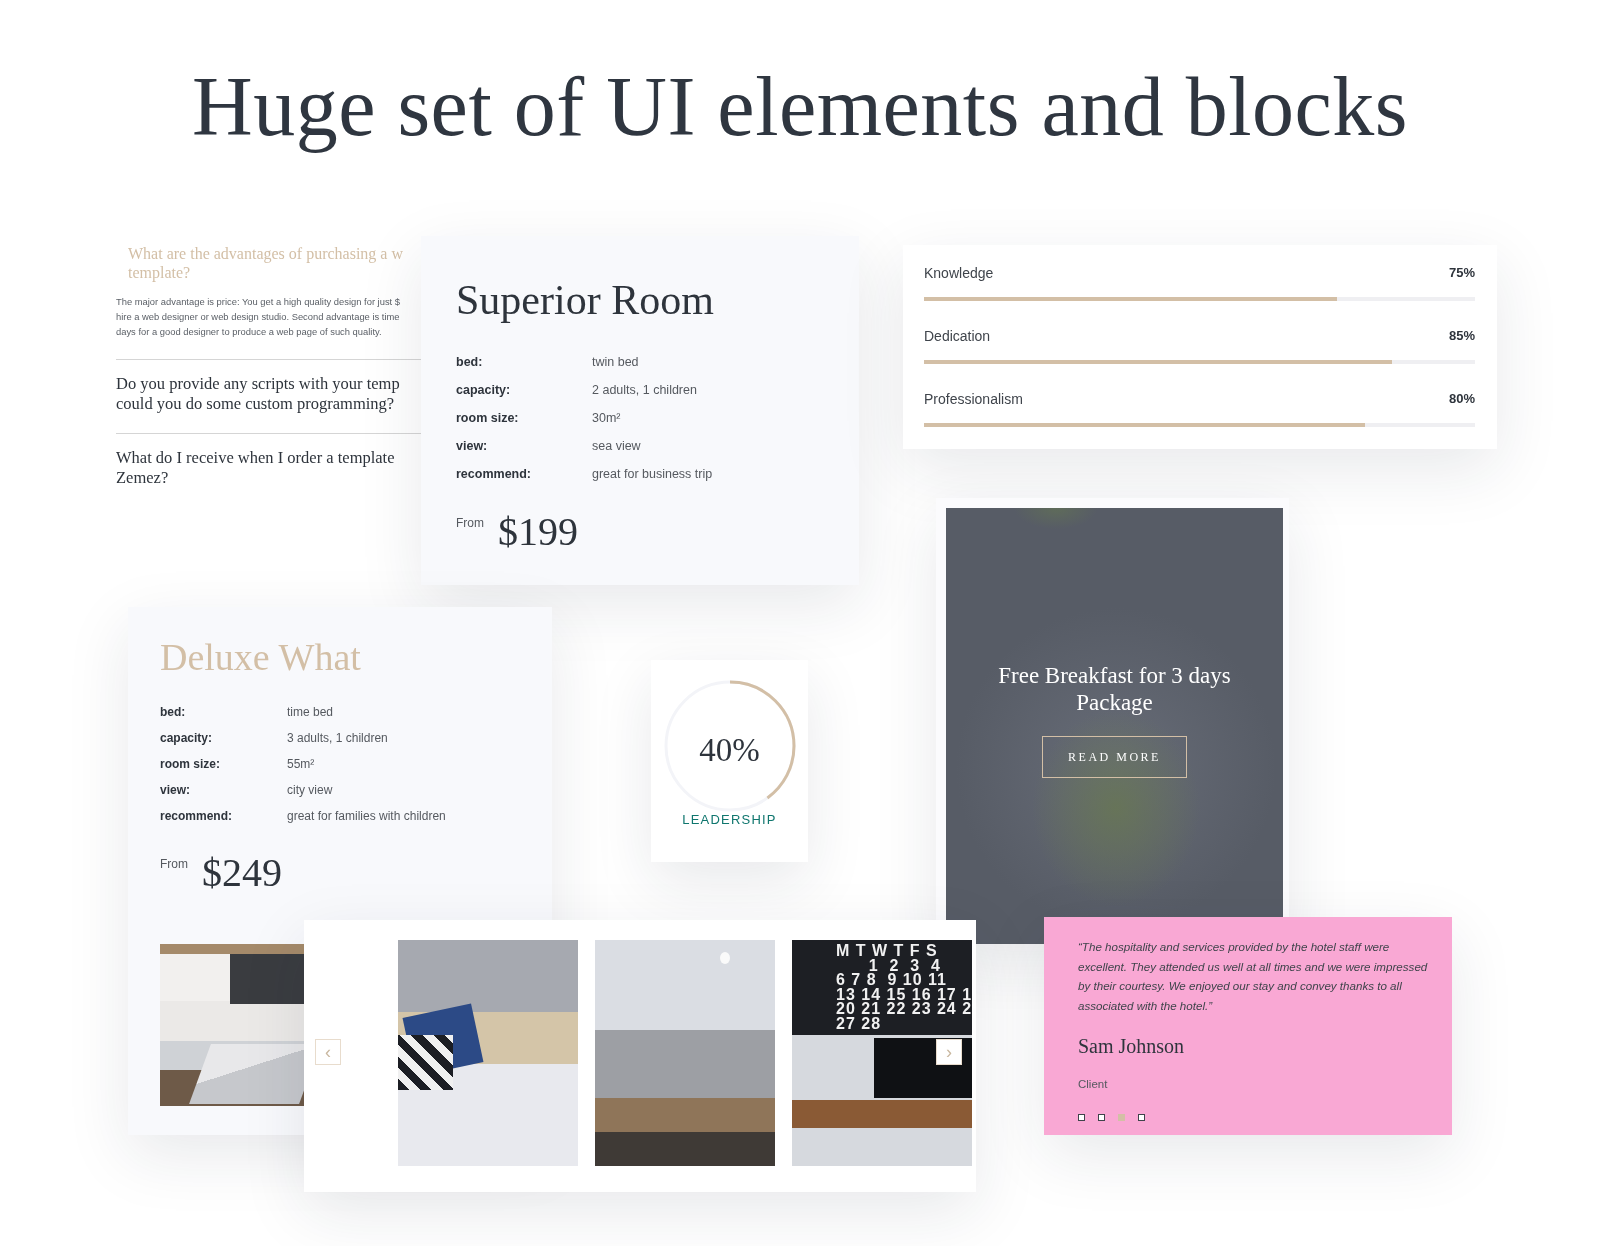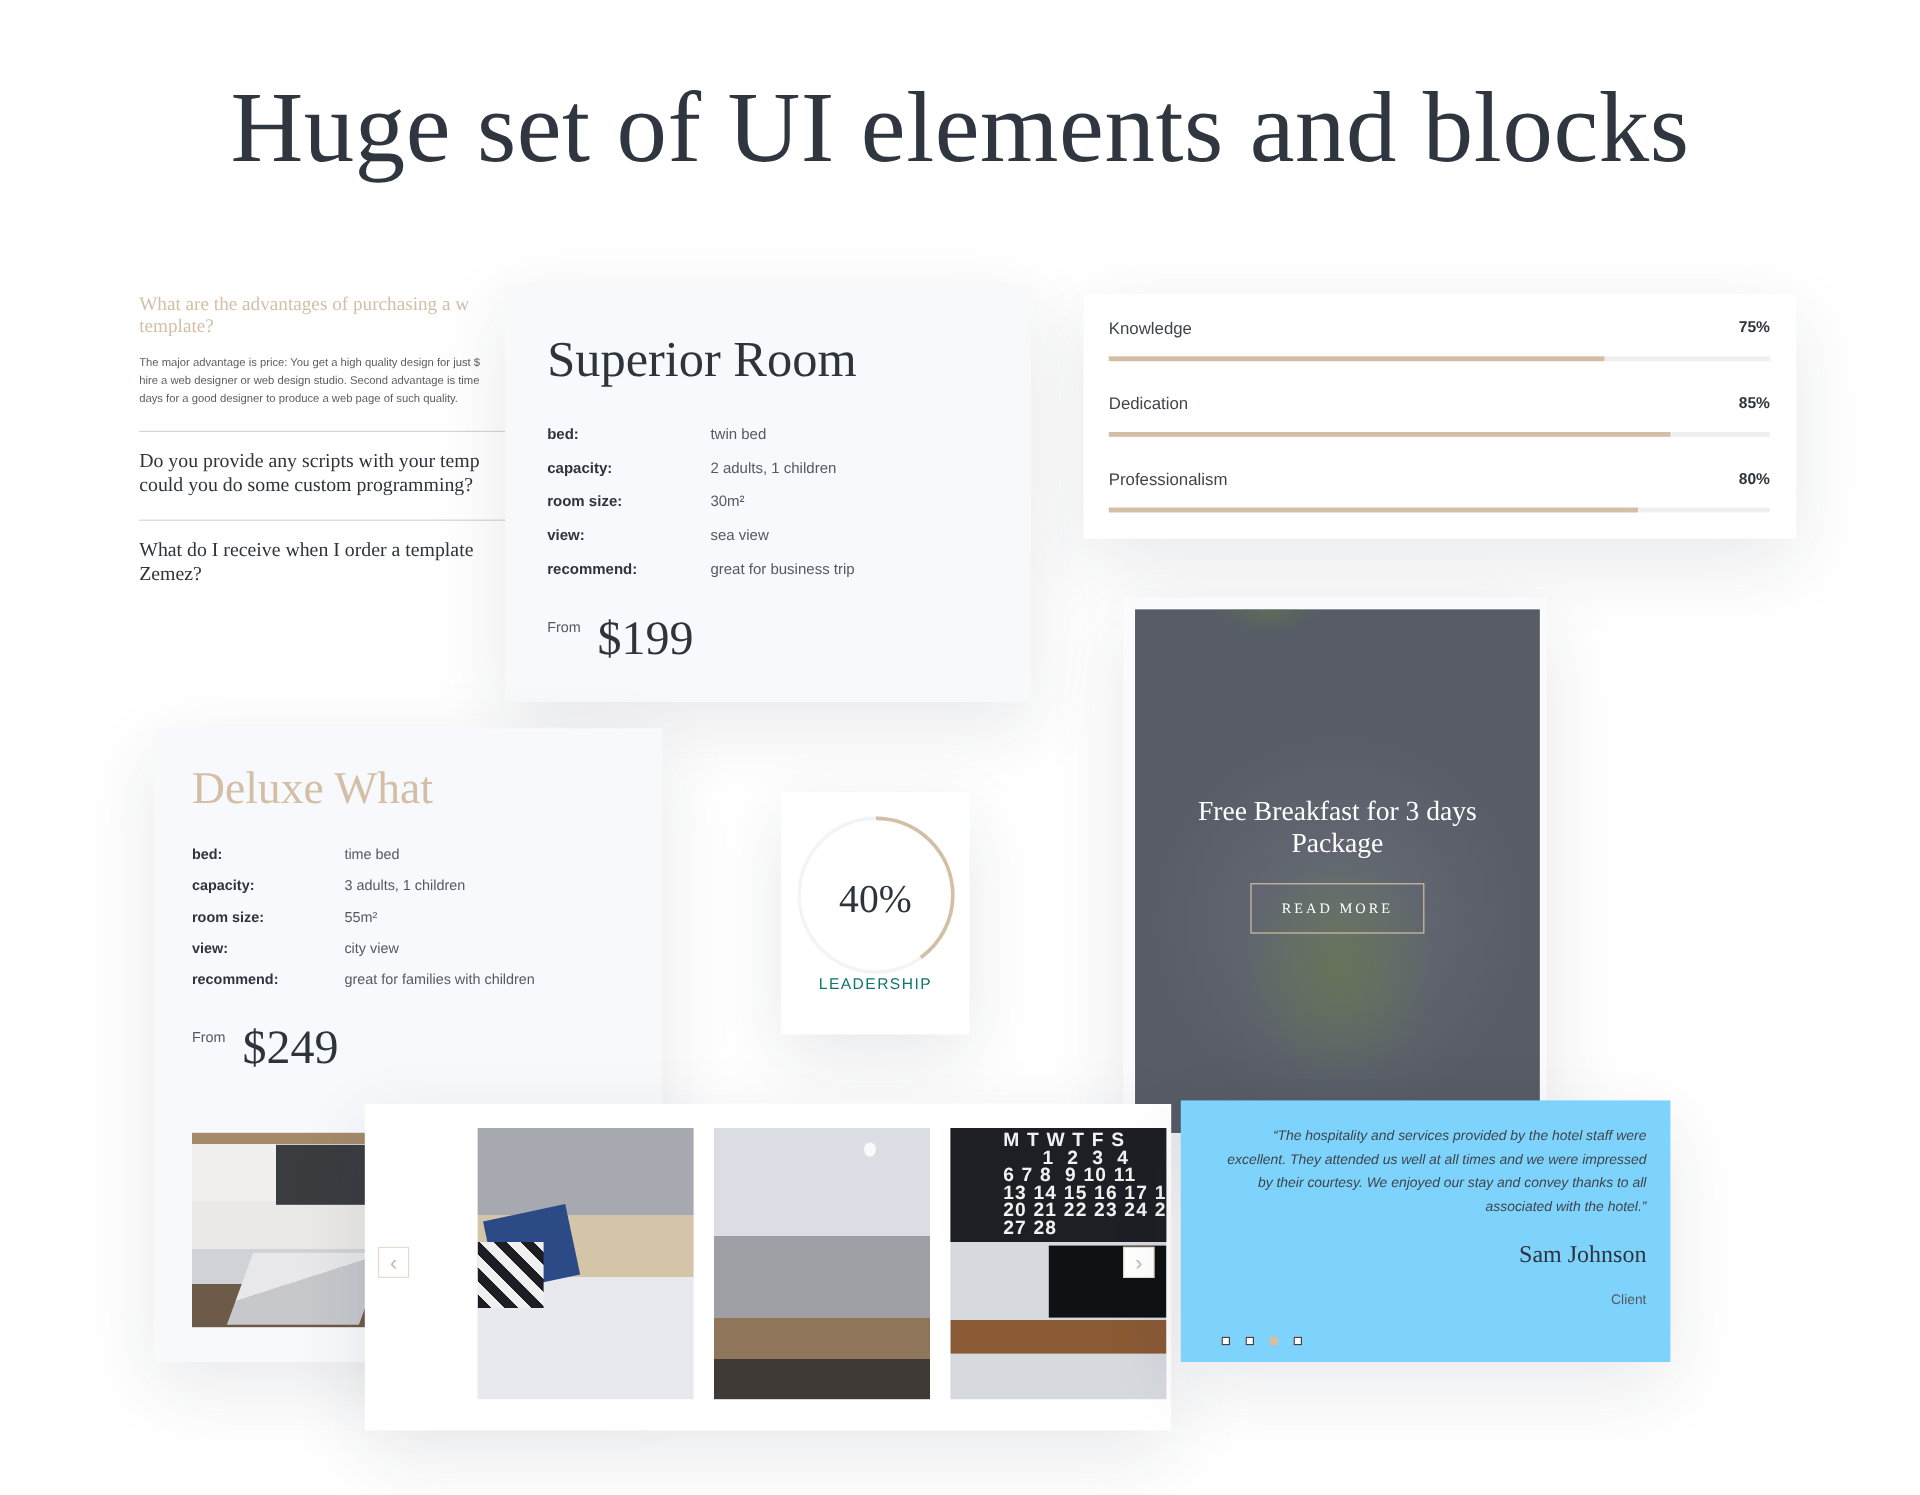--- a/index.html
+++ b/index.html
@@ -9,21 +9,21 @@
   .headline {
     position: absolute; left: 0; top: 58px; width: 1600px; text-align: center;
     font-family: "Liberation Serif", "DejaVu Serif", serif; font-size: 84px; font-weight: 400;
     color: #2f3640; letter-spacing: 0.5px;
   }
 
   .card { position: absolute; box-shadow: 0 20px 60px rgba(30,40,60,0.10); }
 
   
   .faq { position: absolute; left: 116px; top: 244px; width: 320px; }
-  .faq-q-active { font-family: "Liberation Serif", serif; font-size: 16px; line-height: 19px; color: #d3bfa6; }
+  .faq-q-active { font-family: "Liberation Serif", serif; font-size: 16px; line-height: 19px; color: #d3bfa6; margin-left: 12px; }
   .faq-a { font-size: 9.4px; line-height: 15px; color: #5a5f66; margin-top: 12px; white-space: nowrap; overflow: hidden; }
   .faq-divider { height: 1px; background: #d5d5d5; margin: 20px 0 14px 0; }
   .faq-q { font-family: "Liberation Serif", serif; font-size: 16.5px; line-height: 19.5px; color: #2e343c; white-space: nowrap; overflow: hidden; }
 
   
   .room { background: #f8f9fc; }
   .room-superior { left: 421px; top: 236px; width: 438px; height: 349px; padding: 40px 0 0 35px; }
   .room-deluxe { left: 128px; top: 607px; width: 424px; height: 528px; padding: 28px 0 0 32px; }
   .room-title { font-family: "Liberation Serif", serif; font-size: 42px; font-weight: 400; color: #2e343c; }
   .room-deluxe .room-title { color: #d3bfa6; font-size: 38px; }
@@ -79,21 +79,21 @@
   .img-sofa::before { content:""; position:absolute; left:125px; top:12px; width:10px; height:12px; border-radius:50%; background:#fafafa; }
   .img-desk { left: 444px; background: linear-gradient(180deg, #1d1f24 0 42%, #d6d9de 42% 100%); }
   .img-desk::before { content:""; position:absolute; left:82px; top:98px; width:98px; height:60px; background:#0f1114; }
   .img-desk::after { content:""; position:absolute; left:0; top:160px; width:180px; height:28px; background:#8a5a35; }
   .cal-text { position: absolute; left: 44px; top: 4px; color: #f1f1f1; font-size: 16px; line-height: 14.5px; font-weight: 700; letter-spacing: 1px; white-space: pre; font-family: "Liberation Sans", sans-serif; }
   .car-arrow { position: absolute; top: 119px; width: 26px; height: 26px; border: 1px solid #e8dccd; background: #fff; color: #c9b79f; font-size: 18px; line-height: 22px; text-align: center; }
   .arrow-prev { left: 11px; }
   .arrow-next { left: 632px; }
 
   
-  .testimonial { left: 984px; top: 917px; width: 408px; height: 218px; background: #7dd3fc; padding: 20px 20px 0 34px; text-align: right; }
+  .testimonial { left: 1044px; top: 917px; width: 408px; height: 218px; background: #f9a8d4; padding: 20px 20px 0 34px; }
   .quote { font-style: italic; font-size: 11.6px; line-height: 19.5px; color: #3f444b; }
   .author { font-family: "Liberation Serif", serif; font-size: 20px; color: #2e343c; margin-top: 20px; }
   .role { font-size: 11.5px; color: #55595f; margin-top: 20px; }
   .dots { display: flex; gap: 13px; margin-top: 24px; }
   .dot { width: 7px; height: 7px; border: 1px solid #3f444b; background: #fff; }
   .dot.active { border-color: #d3bfa6; background: #d3bfa6; }
 </style>
 </head>
 <body>
 

